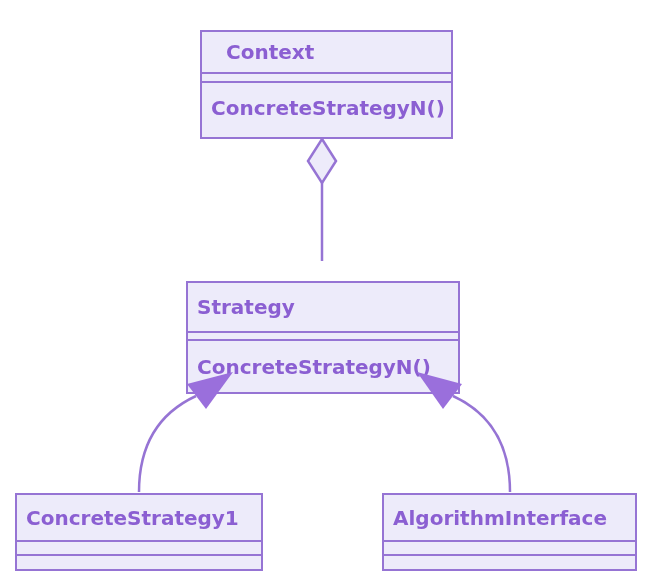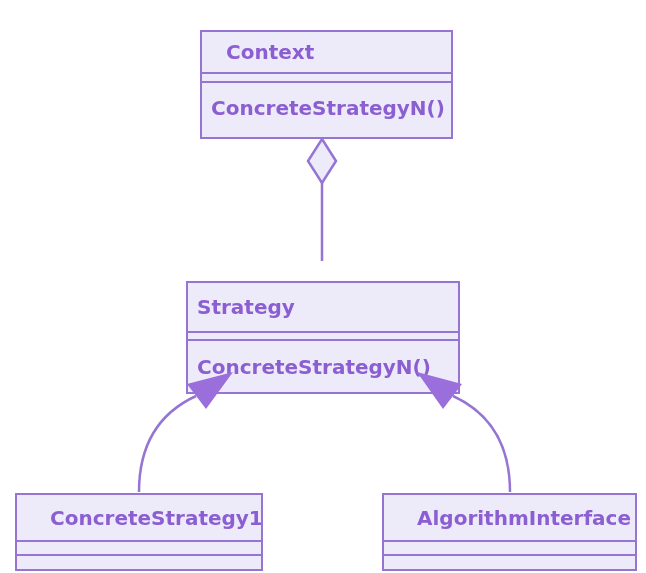--- a/index.html
+++ b/index.html
@@ -44,21 +44,21 @@
   .box-context .attrs  { height: 11px; }
   .box-context .method { height: 49px; }
   
   .box-strategy { left: 186px; top: 260px; width: 274px; height: 113px; margin-top: 21px; }
   .box-strategy .title  { height: 48px; }
   .box-strategy .attrs  { height: 10px; }
   .box-strategy .method { height: 51px; }
   
   .box-concrete1 { left: 15px;  top: 493px; width: 248px; height: 78px; }
   .box-concreteN { left: 382px; top: 493px; width: 255px; height: 78px; }
-  .box-concrete1 .title, .box-concreteN .title   { height: 45px; margin-left: 24px; }
+  .box-concrete1 .title, .box-concreteN .title   { height: 45px; }
   .box-concrete1 .attrs, .box-concreteN .attrs   { height: 16px; }
   .box-concrete1 .footer, .box-concreteN .footer { height: 13px; }
 
   .connectors {
     position: absolute;
     left: 0; top: 0;
     width: 646px;
     height: 573px;
     pointer-events: none;
   }

